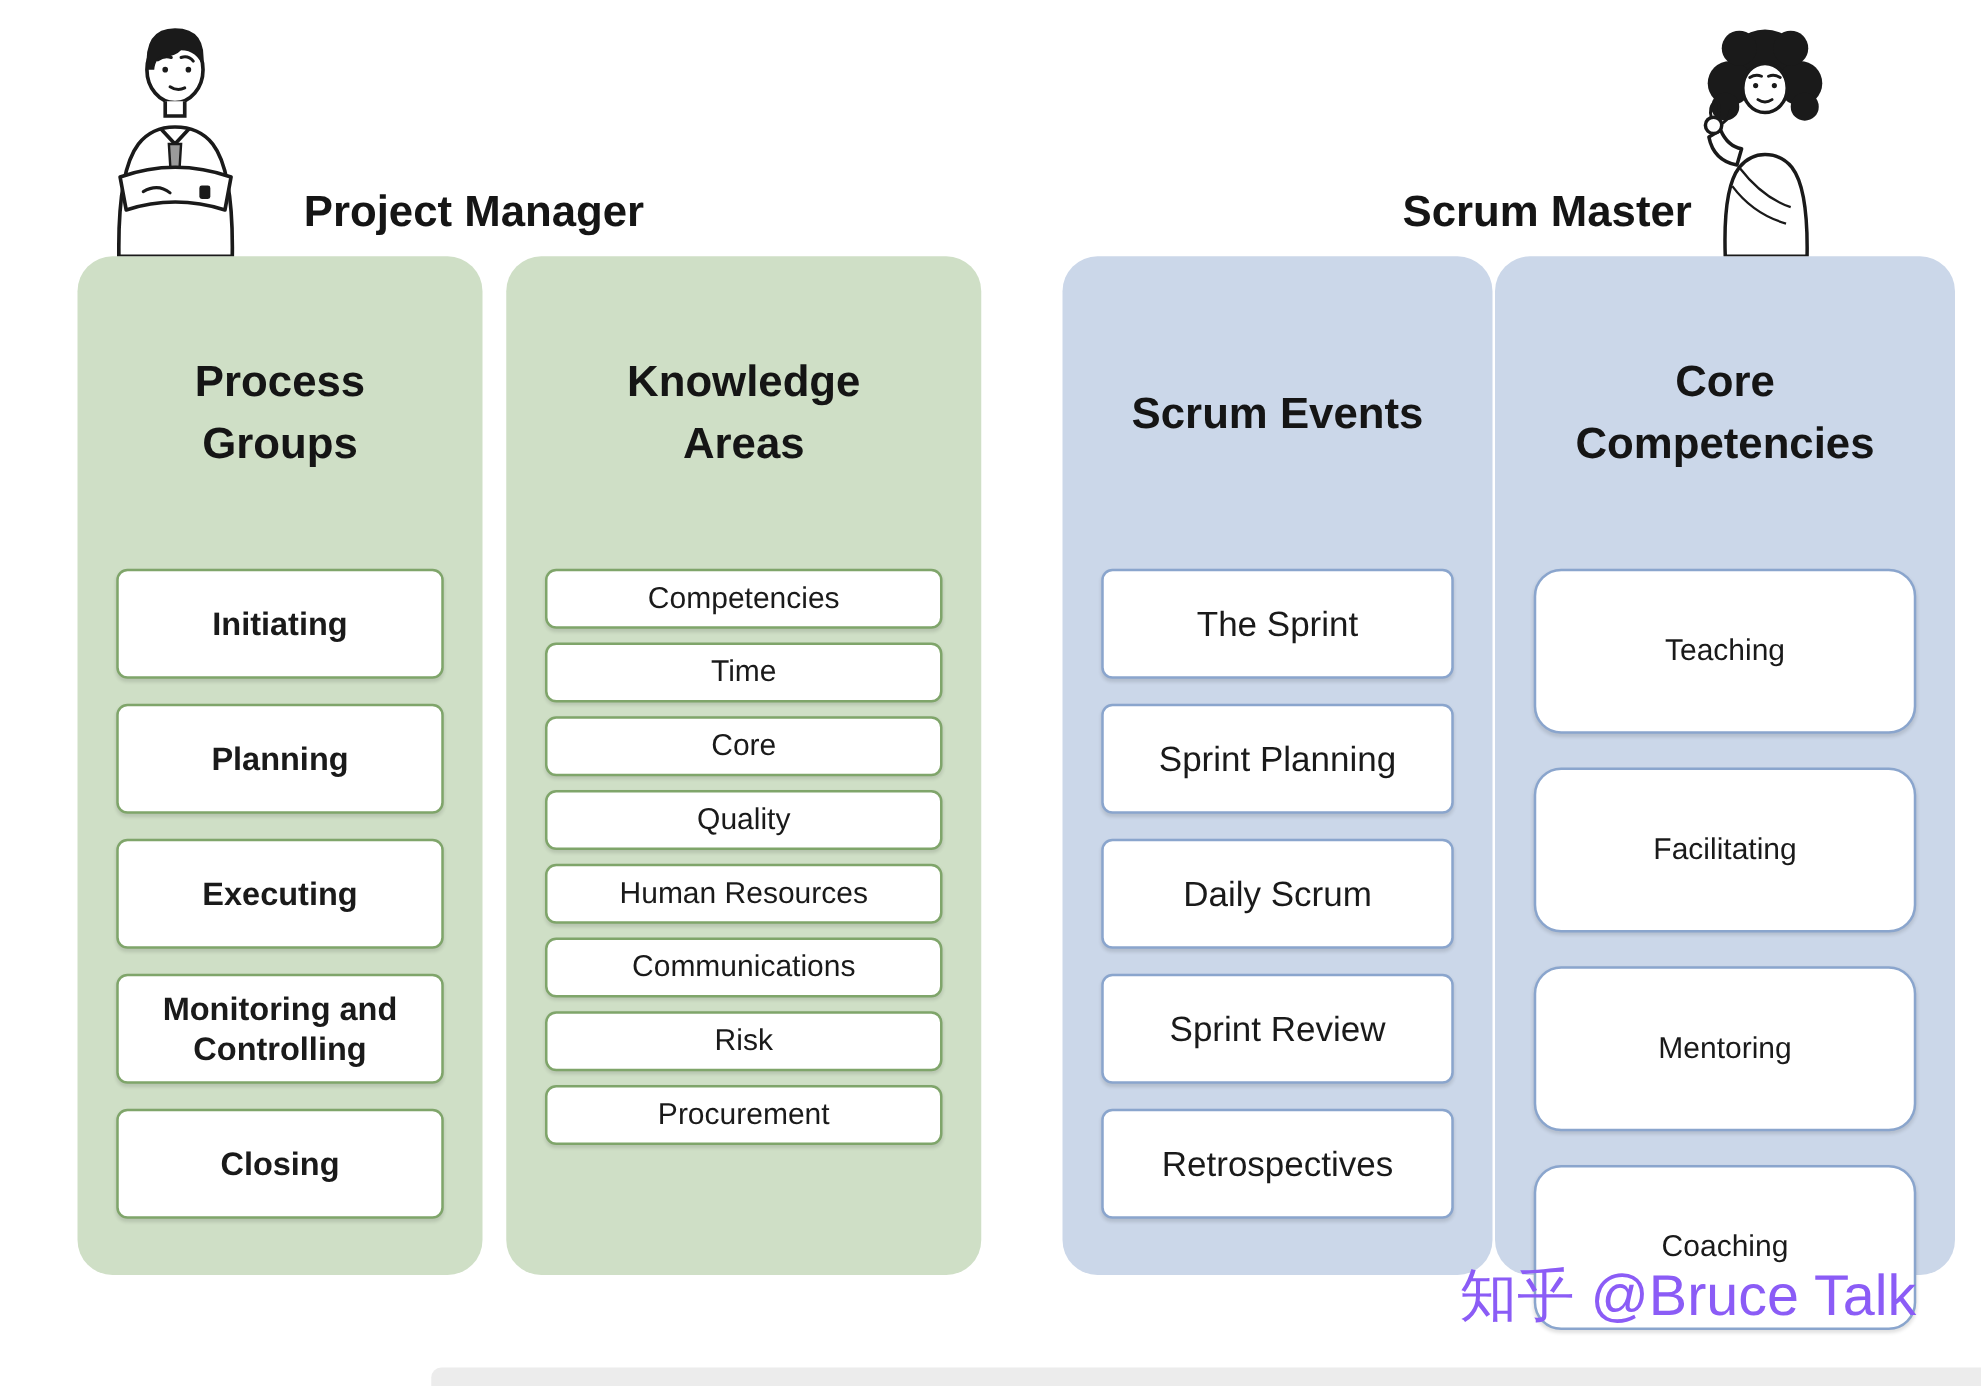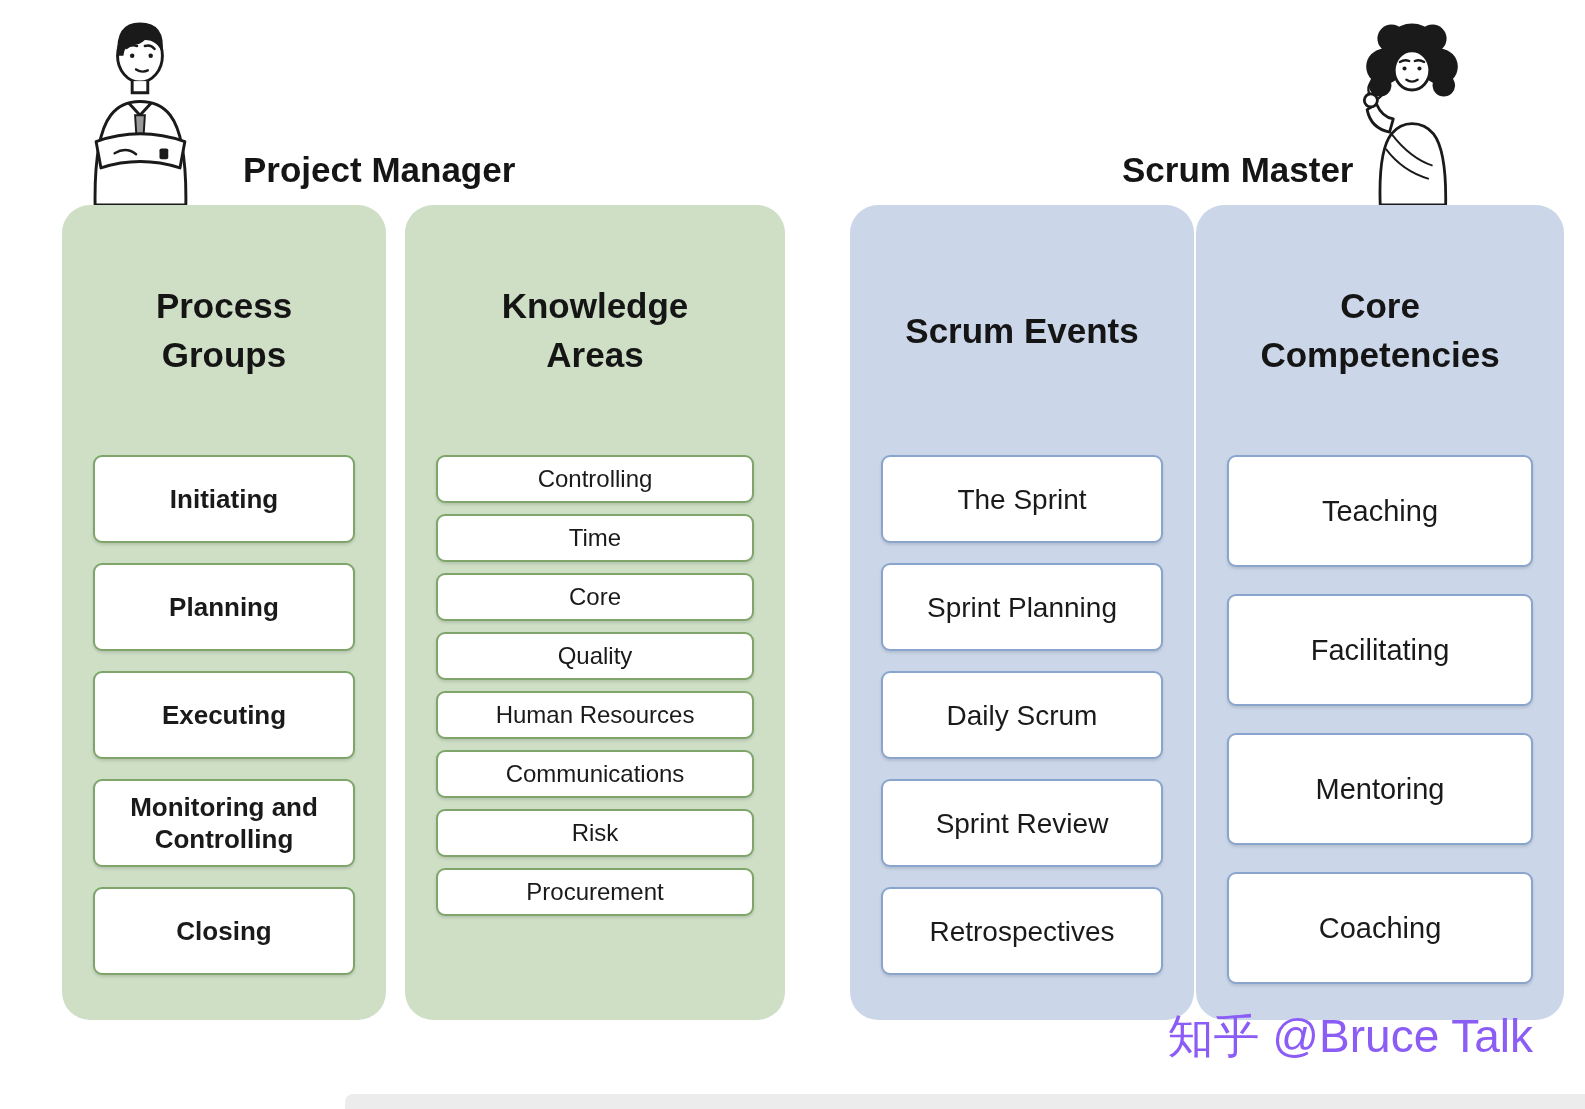--- a/index.html
+++ b/index.html
@@ -71,21 +71,21 @@
     color: #1a1a1a;
     box-shadow: 0 2px 3px rgba(0,0,0,0.12);
     line-height: 1.25;
   }
   .card-green { border: 2px solid var(--green_border, #7fa56a); }
   .card-blue  { border: 2px solid var(--blue_border, #8aa5cd); }
 
   #col1 .card { height: 88px;  font-size: 26px; font-weight: bold; }
   #col2 .card { height: 48px;  font-size: 24px; }
   #col3 .card { height: 88px;  font-size: 28px; }
-  #col4 .card { height: 112px; font-size: 29px; }
+  #col4 .card { height: 132px; font-size: 24px; border-radius: 22px; }
 
   .illustration { position: absolute; }
   #illustration-left  { left: 64px;  top: 5px; }
   #illustration-right { left: 1332px; top: 18px; }
 
   .watermark {
     position: absolute;
     top: 1006px; right: 52px;
     font-size: 46px;
     color: #8b5cf6;
@@ -117,21 +117,21 @@
     <div class="card card-green">Monitoring and Controlling</div>
     <div class="card card-green">Closing</div>
   </div>
 </div>
 
 <div class="column col-green" id="col2">
   <div class="col-header">
     <span>Knowledge Areas</span>
   </div>
   <div class="items">
-    <div class="card card-green">Controlling</div>
+    <div class="card card-green">Competencies</div>
     <div class="card card-green">Time</div>
     <div class="card card-green">Core</div>
     <div class="card card-green">Quality</div>
     <div class="card card-green">Human Resources</div>
     <div class="card card-green">Communications</div>
     <div class="card card-green">Risk</div>
     <div class="card card-green">Procurement</div>
   </div>
 </div>
 

